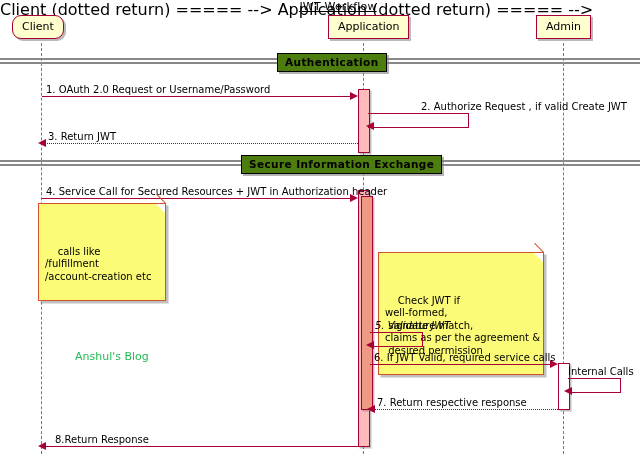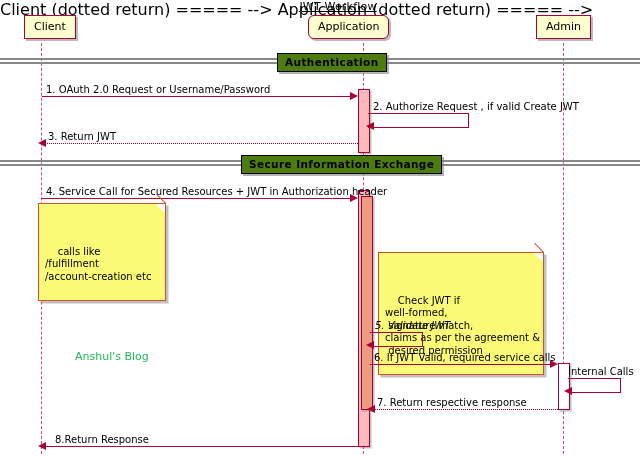--- a/index.html
+++ b/index.html
@@ -189,22 +189,22 @@
 
   
   <div class="diagram-title">JWT Workflow</div>
 
   
   <div class="lifeline" style="left:41px;"></div>
   <div class="lifeline" style="left:363px;"></div>
   <div class="lifeline" style="left:563px;"></div>
 
   
-  <div class="participant" style="left:24px; top:15px;">Client</div>
-  <div class="participant" style="left:308px; top:15px;border-radius:6px;">Application</div>
+  <div class="participant" style="left:12px; top:15px;border-radius:9px;">Client</div>
+  <div class="participant" style="left:328px; top:15px;">Application</div>
   <div class="participant" style="left:536px; top:15px;">Admin</div>
 
   
   <div class="divider-bars" style="top:58px;"></div>
   <div class="divider-label" style="left:277px; top:53px;">Authentication</div>
 
   
   <div class="divider-bars" style="top:160px;"></div>
   <div class="divider-label" style="left:241px; top:155px;">Secure Information Exchange</div>
 
@@ -218,21 +218,21 @@
 
   
   <div class="activation white" style="left:558px; top:363px; height:45px;"></div>
 
   
   <div class="msg-label" style="left:46px; top:84px;">1. OAuth 2.0 Request or Username/Password</div>
   <div class="msg-line" style="left:42px; top:96px; width:312px;"></div>
   <div class="arrow right" style="left:350px; top:92px;"></div>
 
   
-  <div class="msg-label" style="left:373px; top:101px;">2. Authorize Request , if valid Create JWT</div>
+  <div class="msg-label" style="left:373px; top:101px;padding-left:48px;">2. Authorize Request , if valid Create JWT</div>
   <div class="self-loop" style="left:368px; top:113px; width:100px; height:13px;"></div>
   <div class="arrow left" style="left:366px; top:122px;"></div>
 
    Client (dotted return) ===== --&gt;
   <div class="msg-label" style="left:48px; top:131px;">3. Return JWT</div>
   <div class="msg-line dotted" style="left:45px; top:143px; width:313px;"></div>
   <div class="arrow left" style="left:38px; top:139px;"></div>
 
   
   <div class="msg-label" style="left:46px; top:186px;">4. Service Call for Secured Resources + JWT in Authorization header</div>

